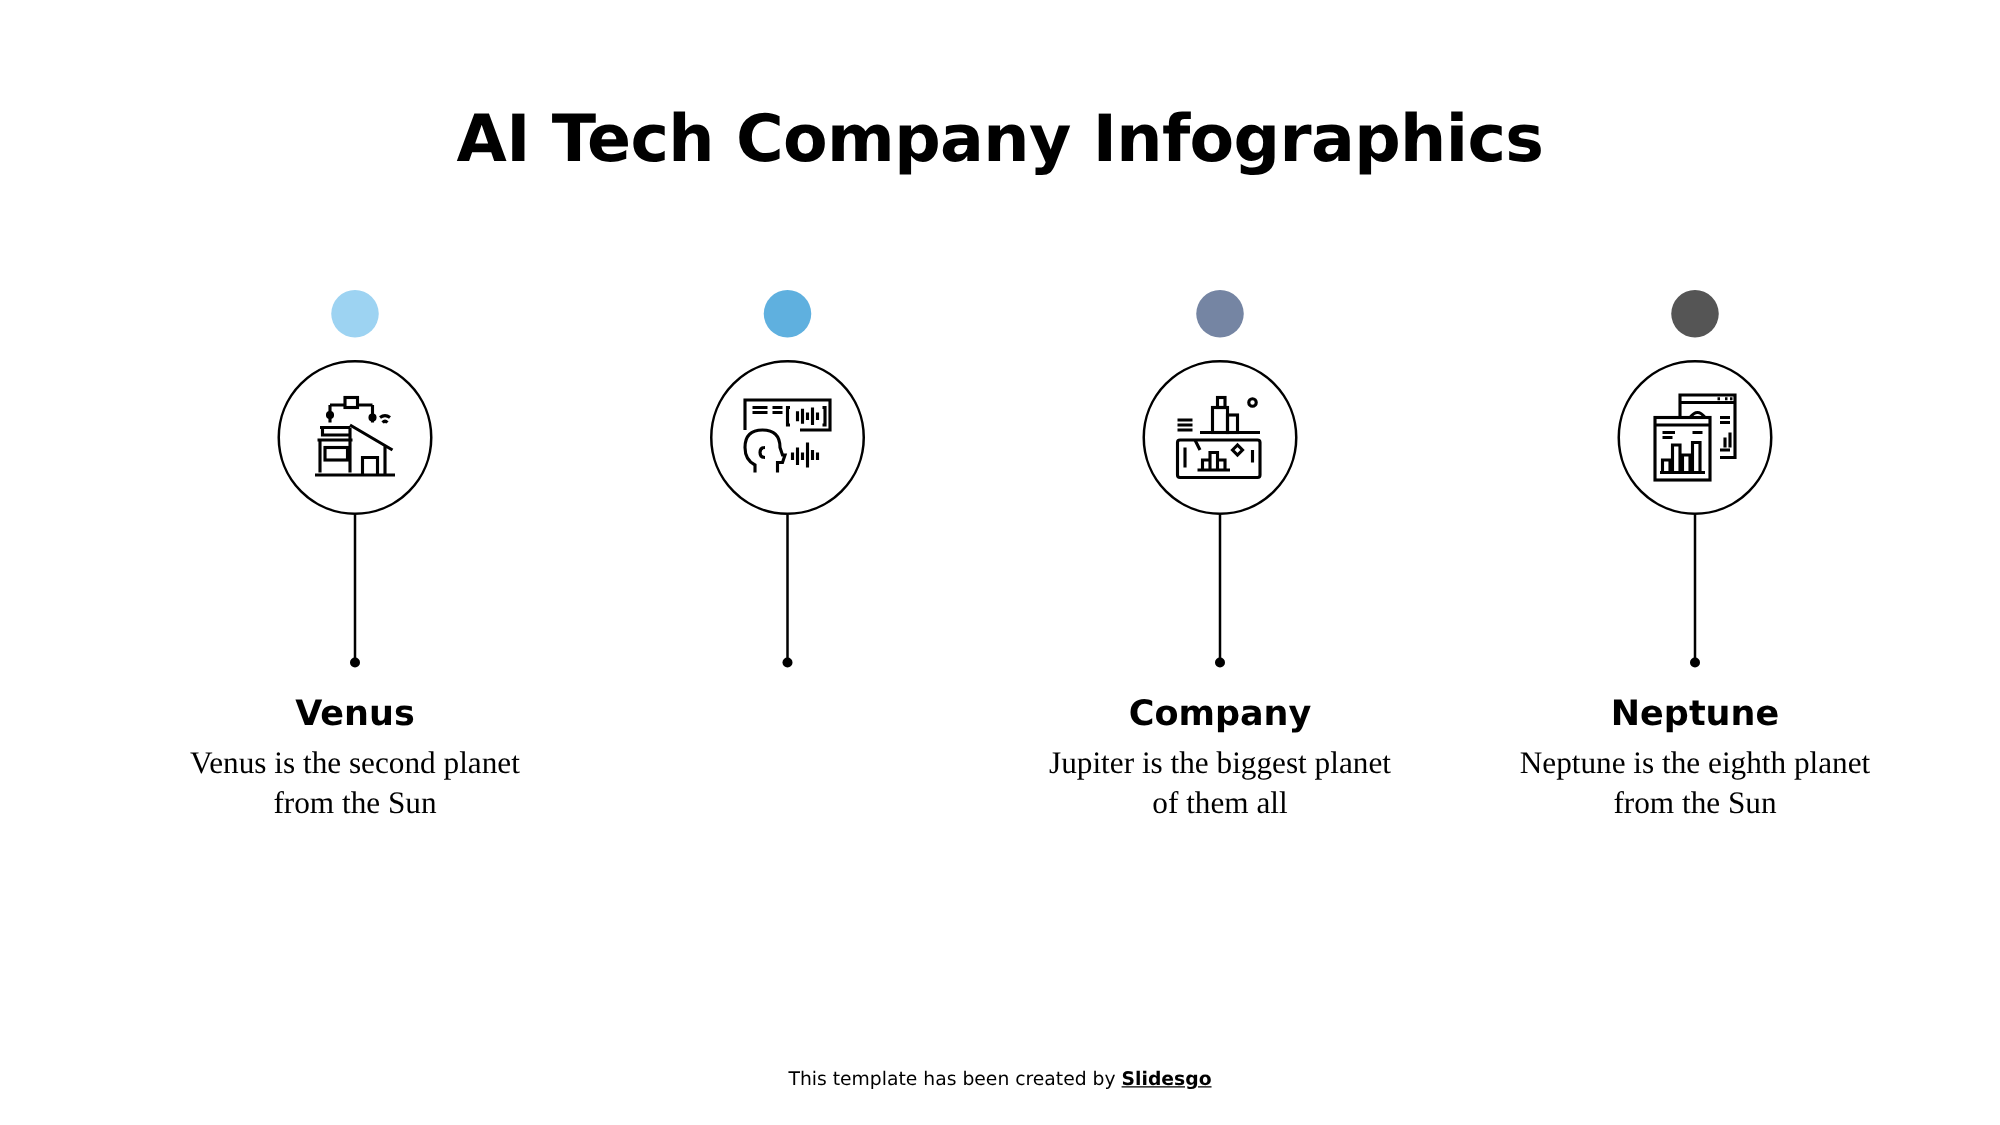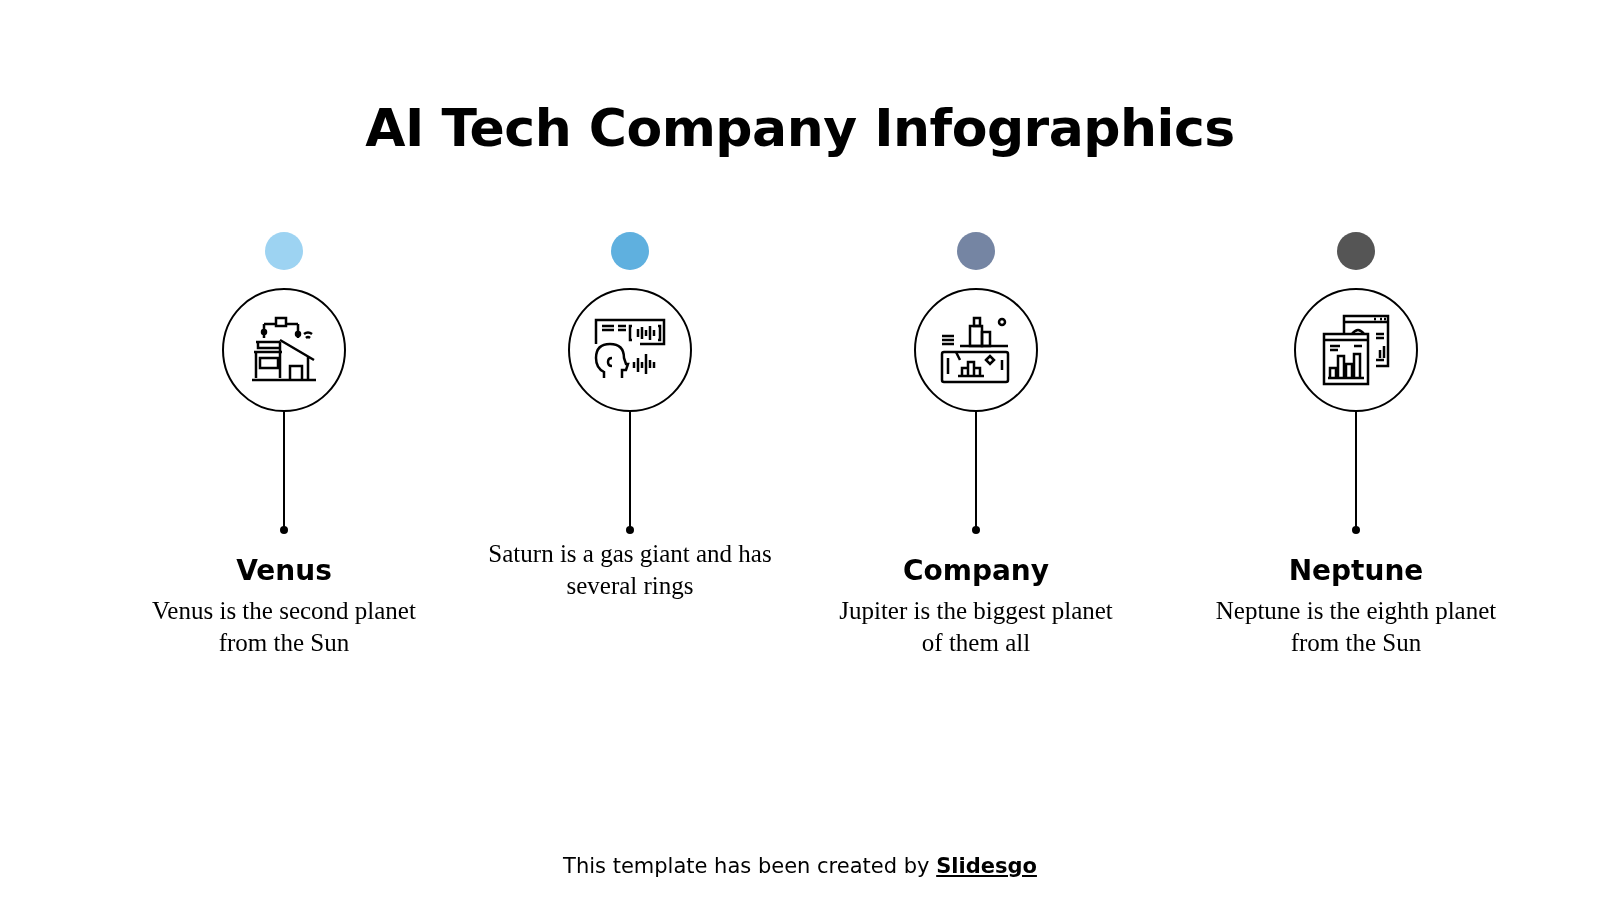--- a/index.html
+++ b/index.html
@@ -1,29 +1,29 @@
 <!DOCTYPE html>
 <html><head>
 <meta charset="utf-8">
 <style>
   html, body { margin:0; padding:0; }
   body { width:1600px; height:900px; background:#ffffff; position:relative; overflow:hidden;
          font-family:"DejaVu Sans", "Liberation Sans", sans-serif; color:#000; }
-  .title { position:absolute; top:98px; left:0; width:1600px; text-align:center;
+  .title { position:absolute; top:82px; left:0; width:1600px; text-align:center;
            font-size:52px; font-weight:bold; letter-spacing:-0.5px; }
   .col { position:absolute; top:232px; width:300px; margin-left:-150px; text-align:center; }
   .dot { width:38px; height:38px; border-radius:50%; margin:0 auto; }
   .ring { width:124px; height:124px; border:2px solid #000; border-radius:50%; margin:18px auto 0;
           box-sizing:border-box; display:flex; align-items:center; justify-content:center; background:#fff; }
   .ring svg { width:76px; height:76px; }
   .stem { width:2px; height:118px; background:#000; margin:0 auto; position:relative; }
   .stem::after { content:""; position:absolute; bottom:-4px; left:-3px; width:8px; height:8px; border-radius:50%; background:#000; }
   .name { margin-top:24px; font-size:28px; font-weight:bold; }
   .desc { margin-top:8px; font-size:25px; line-height:32px;font-family:Liberation Serif, serif; }
-  .footer { position:absolute; top:854px; left:0; width:1600px; text-align:center; font-size:21px; }
+  .footer { position:absolute; top:854px; left:0; width:1600px; text-align:center; font-size:15px; }
   .footer b { text-decoration:underline; }
 </style>
 </head>
 <body>
 
 <div class="title">AI Tech Company Infographics</div>
 
 <div class="col" style="left:284px;">
   <div class="dot" style="background:#9dd3f2"></div>
   <div class="ring">
@@ -50,21 +50,20 @@
       <path d="M4 32V8h68v24H48"></path>
         <path d="M10 14h12M10 18h12M26 14h8M26 18h8"></path>
       <path d="M40 14h-2v14h2M66 14h2v14h-2"></path>
         <path d="M46 17v8M50 15v12M54 18v6M58 14v14M62 18v6"></path>
       <path d="M30 66V58h4l2-6h-2l-2-6q0-14-14-14t-14 14q0 10 8 14v6"></path>
         <path d="M20 46q-4 0-4 4t4 4"></path>
       <path d="M42 50v6M46 46v14M50 50v6M54 42v20M58 48v8M62 50v6"></path>
     </svg>
   </div>
   <div class="stem"></div>
-  <div class="desc">Saturn is a gas giant and has several rings</div>
 </div>
 
 <div class="col" style="left:976px;">
   <div class="dot" style="background:#7585a3"></div>
   <div class="ring">
     <svg viewBox="0 0 76 76" fill="none" stroke="#000" stroke-width="2.5">
       <rect x="32" y="14" width="12" height="20"></rect>
         <rect x="36" y="6" width="6" height="8"></rect>
         <rect x="44" y="20" width="8" height="14"></rect>
       <circle cx="64" cy="10" r="3"></circle>

